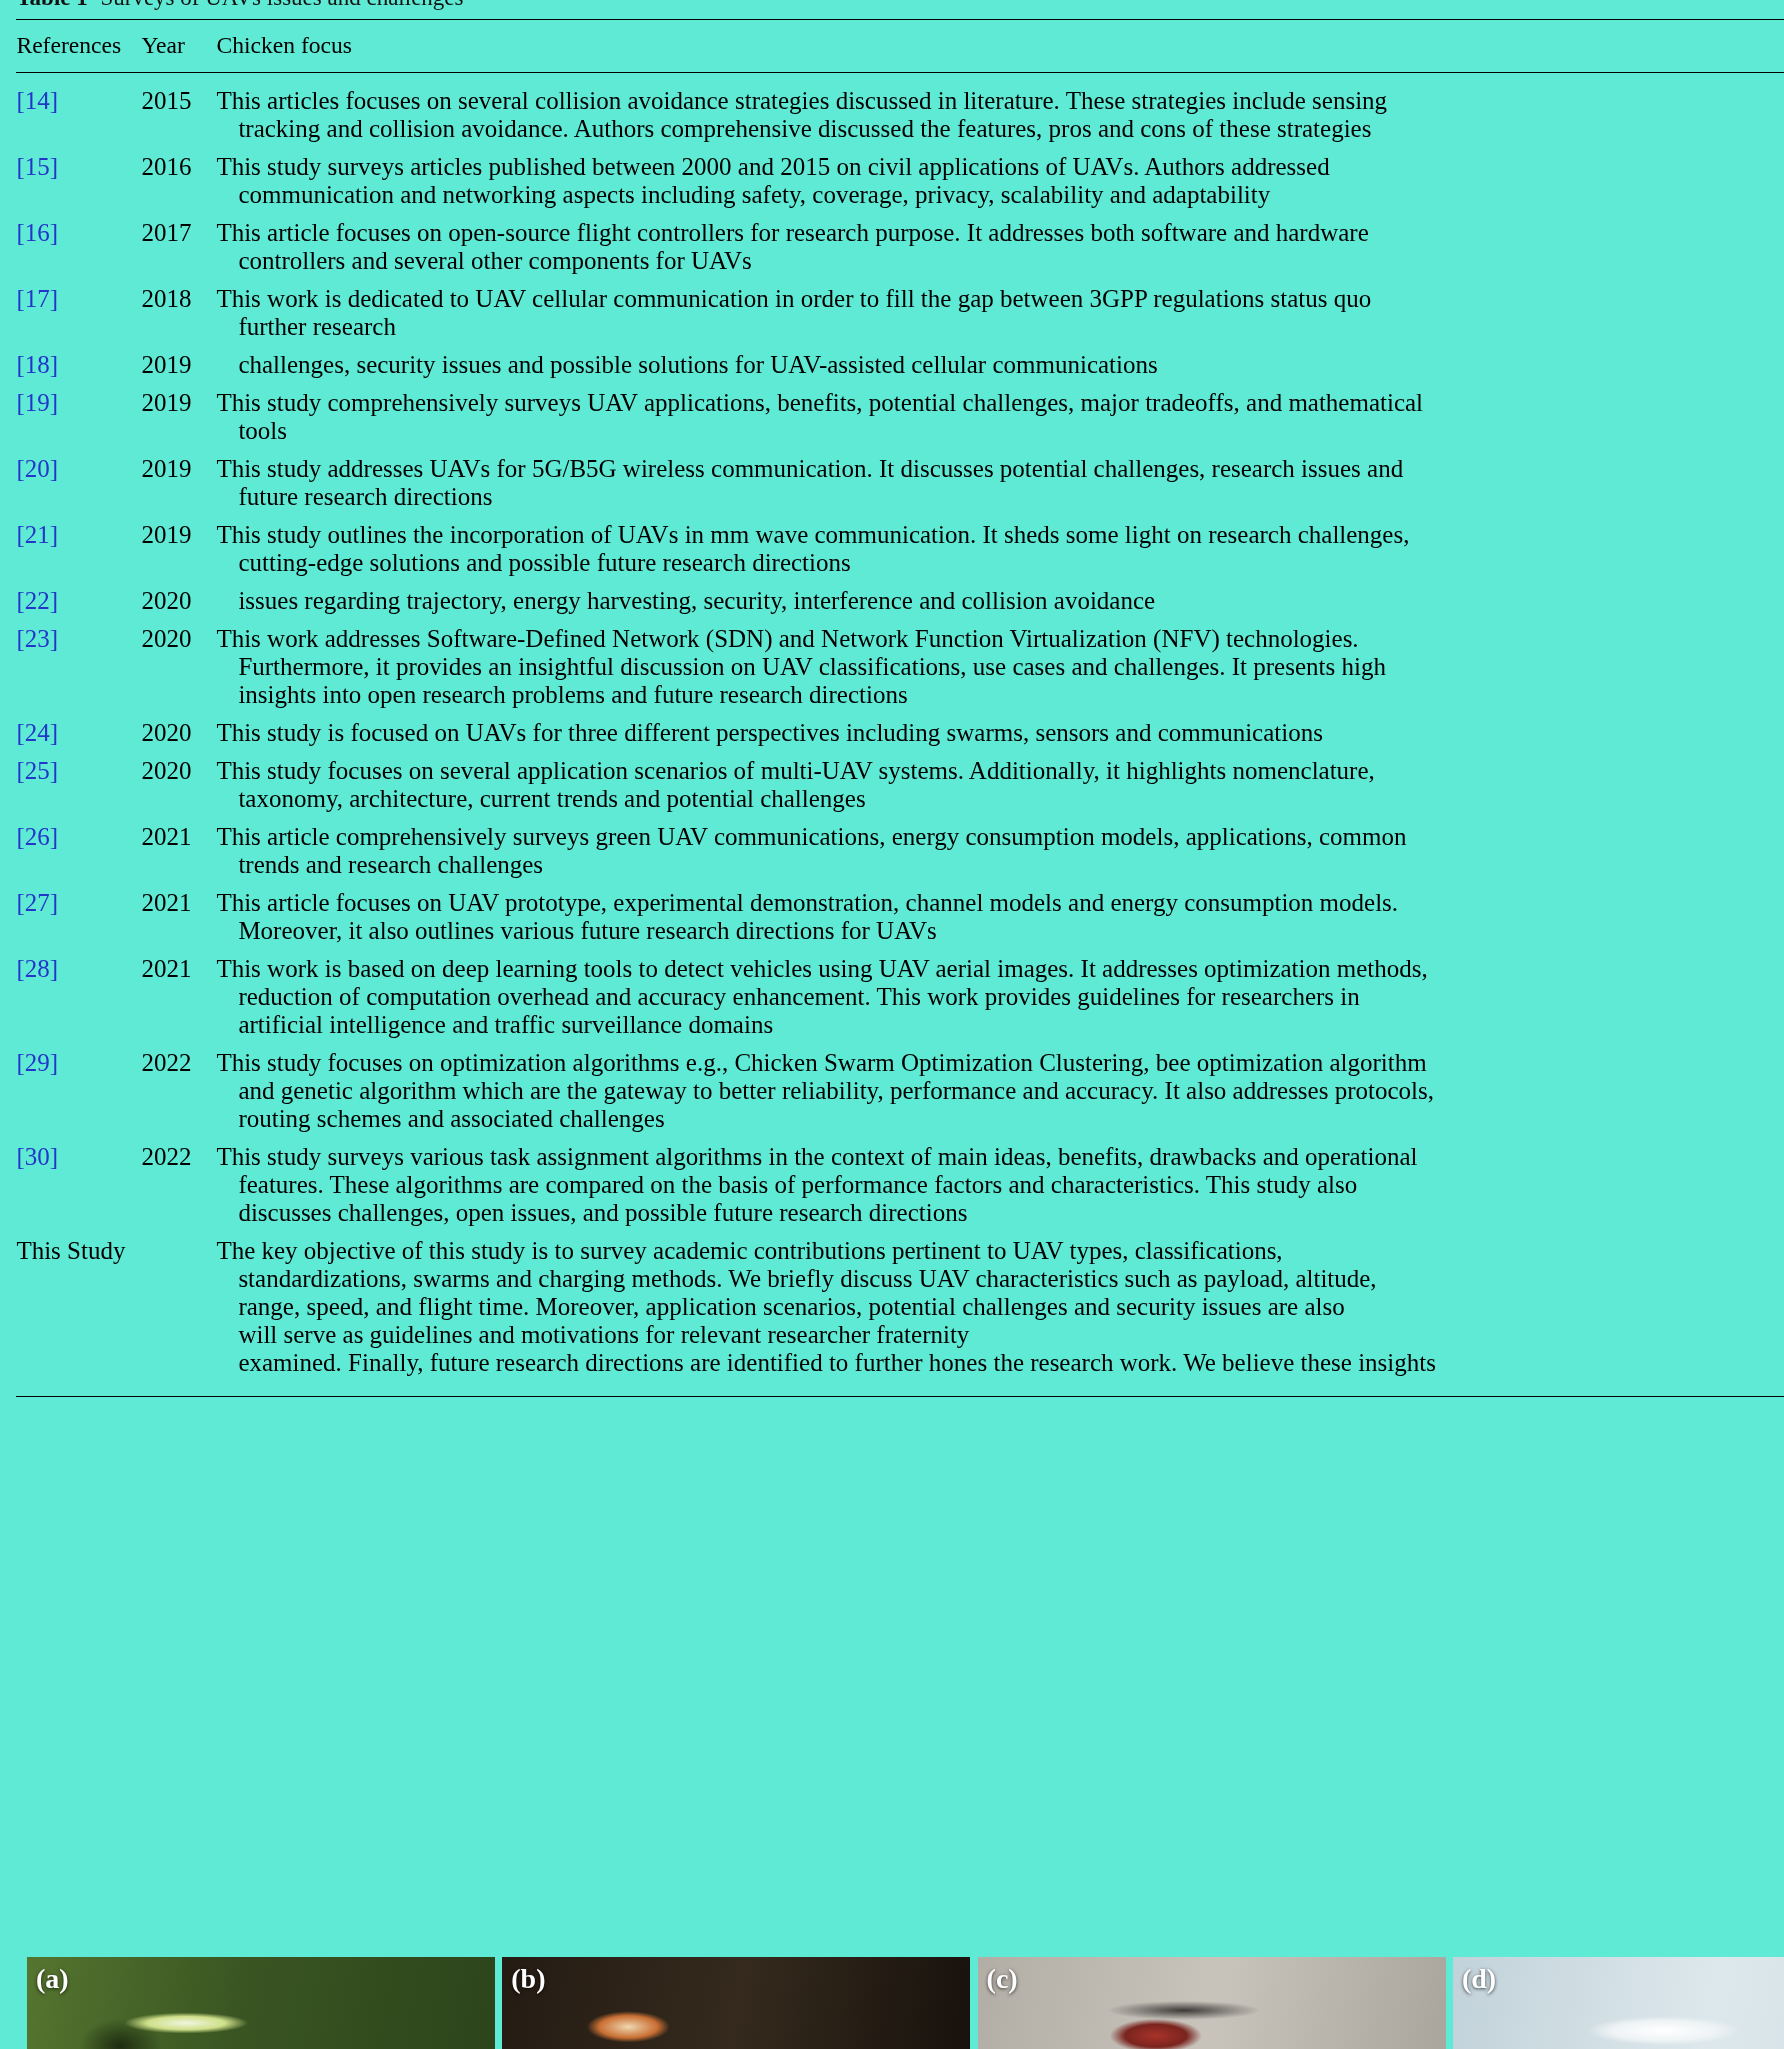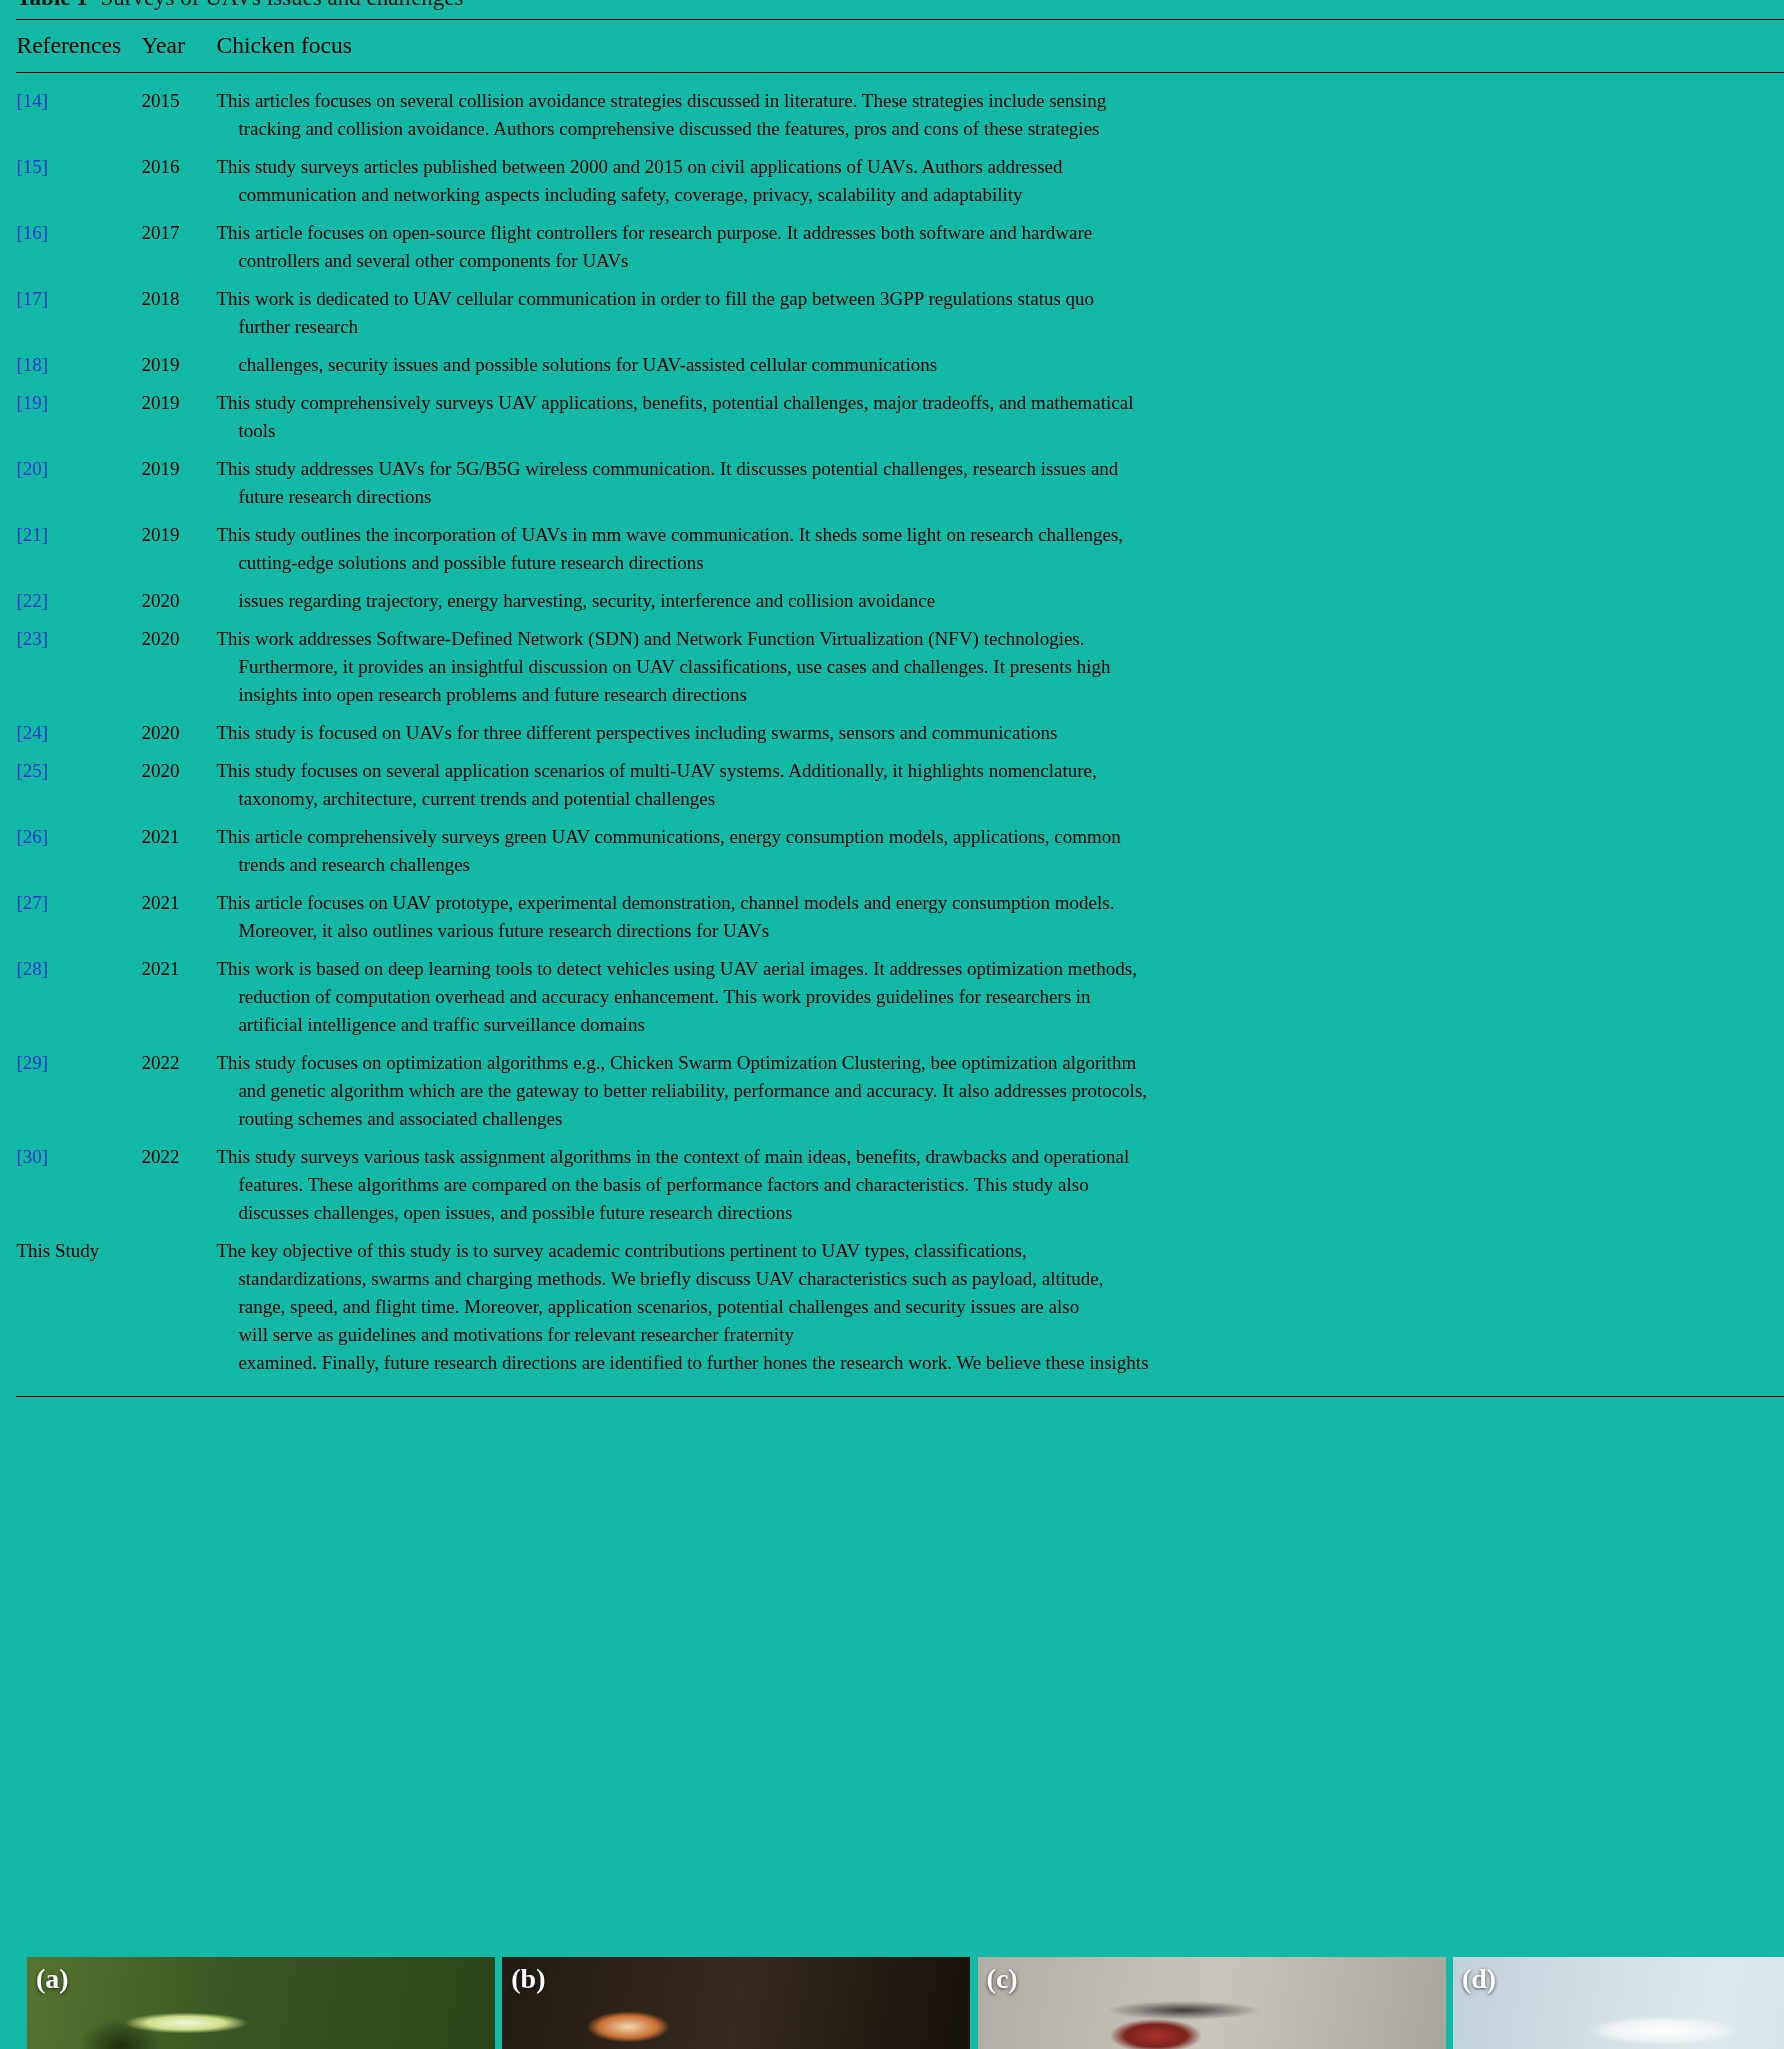--- a/index.html
+++ b/index.html
@@ -1,21 +1,21 @@
 <!DOCTYPE html>
 <html style="--link-blue: #2336c9;font-size:14.5px"><head>
 <meta charset="utf-8">
 <style>
   * { margin: 0; padding: 0; box-sizing: border-box; }
   html, body { background: #ffffff; }
   .page {
     position: relative;
     width: 1785px;
     height: 2049px;
-    background: #14b8a6;
+    background: #5eead4;
     overflow: hidden;
     font-family: "Liberation Serif", "DejaVu Serif", serif;
     color: #000;
   }
   
   .caption-clip {
     height: 11.8px;
     overflow: hidden;
     margin-left: 16.4px;
   }
@@ -35,21 +35,21 @@
     grid-template-columns: 125px 75px 1fr;
     padding: 11.8px 0 12.7px 16.4px;
     font-size: 23.6px;
   }
   .tbody { padding: 14.5px 0 9px 0; }
   .trow {
     display: grid;
     grid-template-columns: 125px 75px 1fr;
     padding-left: 16.4px;
     margin-bottom: 10px;
-    font-size: 19px;
+    font-size: 25px;
     line-height: 28px;
   }
   .ref { white-space: nowrap; }
   .ref.link { color: var(--link-blue, #2336c9); cursor: pointer; }
   .year { white-space: nowrap; }
   .focus { min-width: 0; }
   .fline { white-space: nowrap; }
   .fline.cont { padding-left: 22px; }
   
   .figure-strip {

